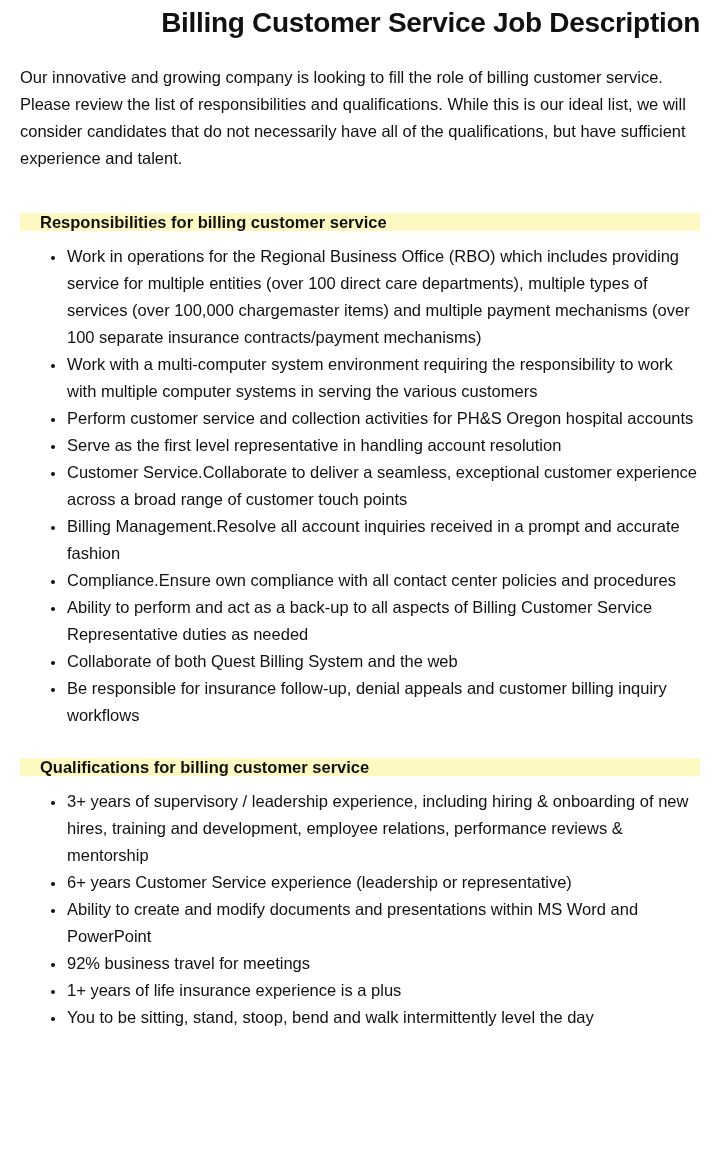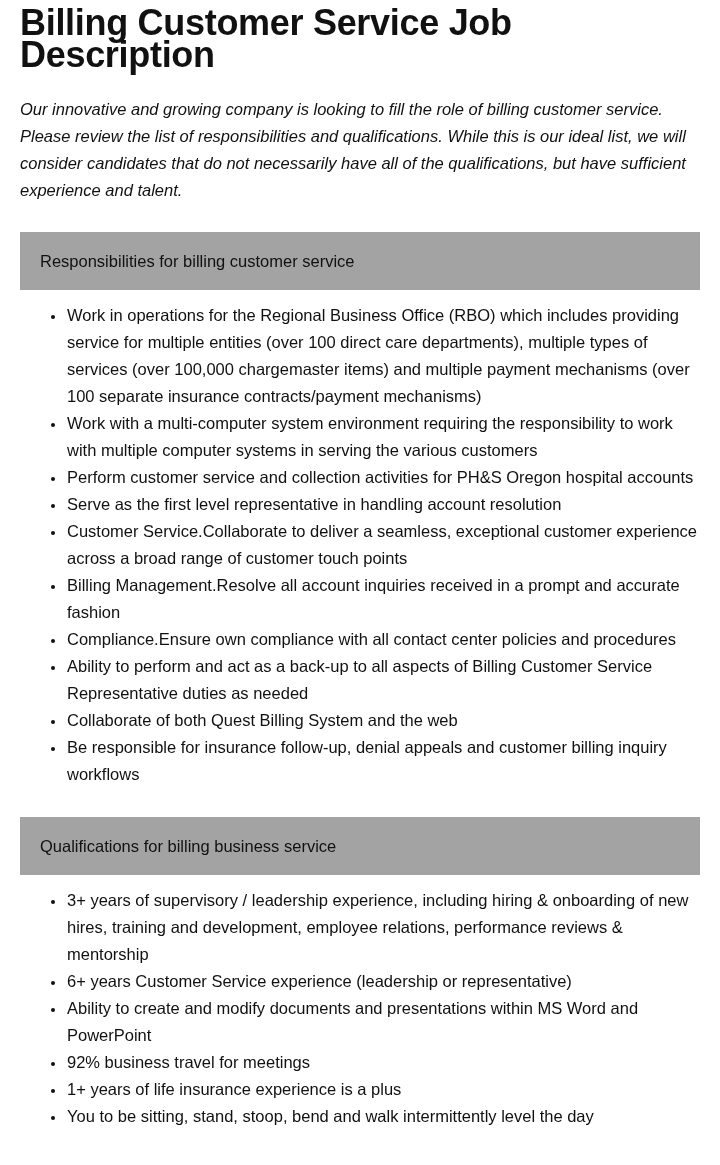--- a/index.html
+++ b/index.html
@@ -11,40 +11,39 @@
   body {
     width: 720px;
     min-height: 1165px;
     font-family: "Liberation Sans", "DejaVu Sans", sans-serif;
     color: #111111;
   }
   .page {
     padding: 0 20px 40px 20px;
   }
   .doc-title {
-    font-size: 36px;
+    font-size: 28px;
     font-weight: bold;
-    text-align: left;
+    text-align: right;
     letter-spacing: -0.3px;
     margin: 0;
     padding-top: 7px;
     line-height: 32px;
   }
   .intro {
     font-size: 16.5px;
     line-height: 27px;
-    margin: 25px 0 28px 0;
-    font-style: italic;
+    margin: 25px 0 41px 0;
   }
   .section-header {
-    background: #a3a3a3;
+    background: #fef9c3;
     font-size: 16.5px;
-    font-weight: normal;
+    font-weight: bold;
     line-height: 18px;
-    padding: 20px 20px;
+    padding: 0 20px;
     margin: 0;
   }
   ul.bullet-list {
     margin: 12px 0 29px 0;
     padding-left: 46px;
     font-size: 16.5px;
     line-height: 27px;
   }
   ul.bullet-list li {
     padding-left: 1px;
@@ -73,21 +72,21 @@
         <li>Customer Service.Collaborate to deliver a seamless, exceptional customer experience across a broad range of customer touch points</li>
         <li>Billing Management.Resolve all account inquiries received in a prompt and accurate fashion</li>
         <li>Compliance.Ensure own compliance with all contact center policies and procedures</li>
         <li>Ability to perform and act as a back-up to all aspects of Billing Customer Service Representative duties as needed</li>
         <li>Collaborate of both Quest Billing System and the web</li>
         <li>Be responsible for insurance follow-up, denial appeals and customer billing inquiry workflows</li>
       </ul>
   </div>
 
   <div class="section">
-    <h2 class="section-header">Qualifications for billing business service</h2>
+    <h2 class="section-header">Qualifications for billing customer service</h2>
     <ul class="bullet-list">
         <li>3+ years of supervisory / leadership experience, including hiring &amp; onboarding of new hires, training and development, employee relations, performance reviews &amp; mentorship</li>
         <li>6+ years Customer Service experience (leadership or representative)</li>
         <li>Ability to create and modify documents and presentations within MS Word and PowerPoint</li>
         <li>92% business travel for meetings</li>
         <li>1+ years of life insurance experience is a plus</li>
         <li>You to be sitting, stand, stoop, bend and walk intermittently level the day</li>
       </ul>
   </div>
 

